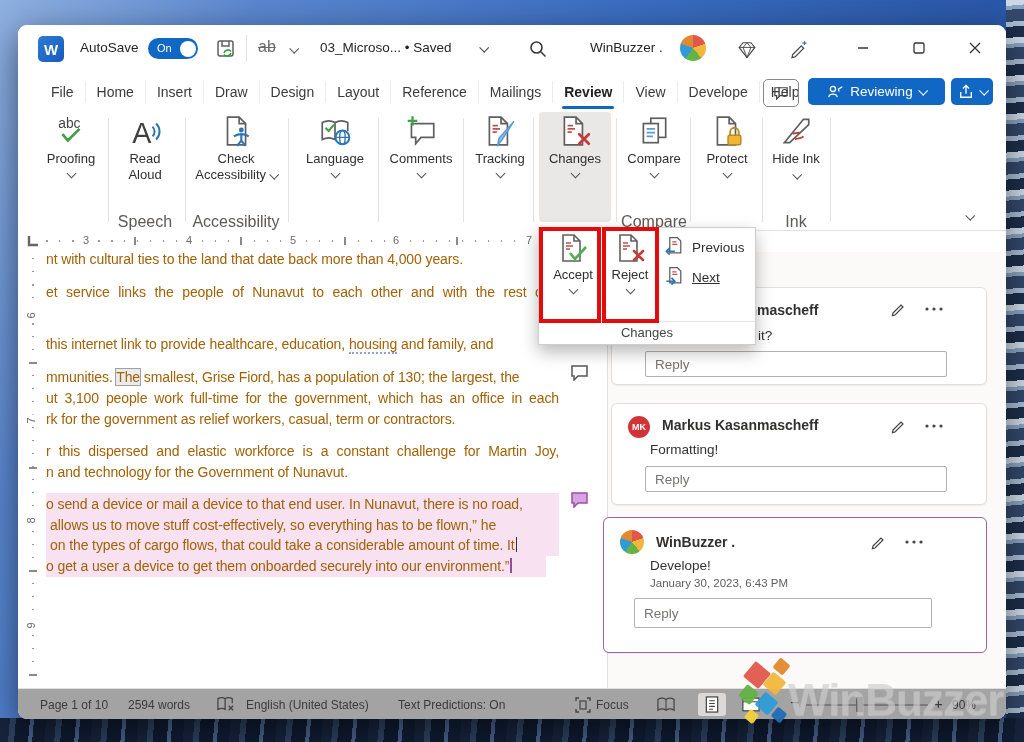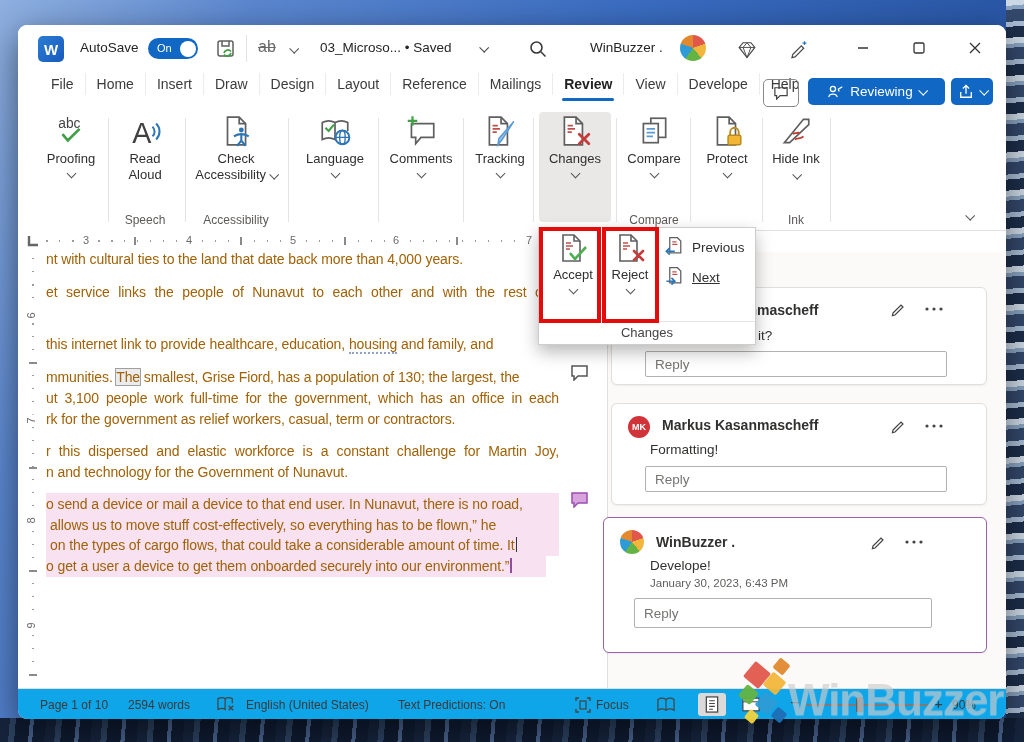--- a/index.html
+++ b/index.html
@@ -16,36 +16,36 @@
   #win{position:absolute;left:18px;top:25px;width:988px;height:694px;background:#fff;
     border-radius:9px;box-shadow:0 10px 34px rgba(0,0,0,.5);overflow:hidden;}
   
   .tb-text{font-size:13.5px;color:#252525;}
   .toggle{position:absolute;width:50px;height:21px;border-radius:11px;background:#1168c4;color:#fff;
     font-size:11px;line-height:21px;padding-left:9px;box-sizing:border-box;}
   .toggle .knob{position:absolute;right:2.5px;top:2.5px;width:16px;height:16px;border-radius:50%;background:#fff;}
   .winbtn{position:absolute;top:0;width:46px;height:46px;display:flex;align-items:center;justify-content:center;color:#333;}
   
   #tabrow{position:absolute;left:0;top:48px;width:100%;height:37px;background:#fff;}
-  .tabs{position:absolute;left:22px;top:0;display:flex;height:37px;}
+  .tabs{position:absolute;left:22px;top:0;display:flex;height:37px;align-items:center;}
   .tab{position:relative;padding:0 11px;font-size:14px;color:#3b3b3b;height:22px;line-height:22px;border-right:1px solid #ececec;}
   .tab:last-child{border-right:none;}
   .tab.active{font-weight:700;color:#222;}
   .tab.active::after{content:"";position:absolute;left:9px;right:9px;bottom:-6px;height:3px;border-radius:2px;background:#1168c4;}
   .bluebtn{position:absolute;top:5px;height:27px;background:#1168c4;border-radius:5px;color:#fff;
     display:flex;align-items:center;justify-content:center;gap:6px;font-size:13.5px;}
   .chev{display:inline-block;width:6px;height:6px;border-right:1.6px solid currentColor;border-bottom:1.6px solid currentColor;
     transform:rotate(45deg) translateY(-1px);}
   
   #ribbon{position:absolute;left:0;top:85px;width:100%;height:120px;background:#fff;border-bottom:1px solid #e3e1df;}
   .rbtn{position:absolute;top:4px;display:flex;flex-direction:column;align-items:center;font-size:13px;color:#2f2f2f;}
   .rlabel{text-align:center;line-height:15.5px;margin-top:3px;}
   .rchev{margin-top:3px;width:6px;height:6px;border-right:1.4px solid #555;border-bottom:1.4px solid #555;transform:rotate(45deg);}
   .rdiv{position:absolute;top:8px;width:1px;height:104px;background:#e5e3e1;}
-  .glabel{position:absolute;top:103px;font-size:12px;color:#5c5a58;text-align:center;}
+  .glabel{position:absolute;top:103px;font-size:16px;color:#5c5a58;text-align:center;}
   
   #changes-menu{position:absolute;left:520px;top:202px;width:216px;height:116px;background:#fff;
     border:1px solid #cfcdcb;box-shadow:0 7px 16px rgba(0,0,0,.28);z-index:30;}
   .menu-big{position:absolute;top:4px;display:flex;flex-direction:column;align-items:center;font-size:13px;color:#2f2f2f;}
   .menu-row{position:absolute;display:flex;align-items:center;gap:7px;font-size:13.5px;color:#2f2f2f;}
   .redbox{position:absolute;border:4px solid #e60b0b;z-index:40;}
   
   .hdots{position:absolute;height:2px;background:repeating-linear-gradient(90deg,#9a9a9a 0 1.5px,transparent 1.5px 13px);}
   .vdots{position:absolute;width:2px;background:repeating-linear-gradient(180deg,#9a9a9a 0 1.5px,transparent 1.5px 13px);}
   .rnum{position:absolute;font-size:11px;color:#6a6a6a;background:#fff;padding:0 3px;line-height:13px;}
@@ -63,21 +63,21 @@
   .card{position:absolute;background:#fff;border:1px solid #e1dfdd;border-radius:6px;box-shadow:0 1px 2px rgba(0,0,0,.06);}
   .cname{position:absolute;font-size:14px;font-weight:700;color:#323130;}
   .ctext{position:absolute;font-size:13.5px;color:#323130;}
   .cdate{position:absolute;font-size:11.5px;color:#605e5c;}
   .reply{position:absolute;height:26px;border:1px solid #b3b0ad;border-radius:2px;background:#fff;
     font-size:13.5px;color:#767472;padding:0 9px;box-sizing:border-box;font-family:"Liberation Sans",sans-serif;}
   .reply::placeholder{color:#767472;}
   .avatar{position:absolute;border-radius:50%;display:flex;align-items:center;justify-content:center;color:#fff;font-weight:700;}
   .buzz{background:conic-gradient(#e2574c 0 70deg,#f2b63c 70deg 140deg,#63b345 140deg 215deg,#2e9bd6 215deg 290deg,#e2882e 290deg 360deg);}
   
-  #statusbar{position:absolute;left:0;top:663px;width:100%;height:31px;background:#0ea5e9;border-top:1px solid #e1dfdd;}
+  #statusbar{position:absolute;left:0;top:663px;width:100%;height:31px;background:#a3a3a3;border-top:1px solid #e1dfdd;}
   .sitem{position:absolute;top:9px;font-size:12px;color:#3b3b3b;}
   
   #wm{position:absolute;left:730px;top:655px;z-index:60;pointer-events:none;}
   .cube{position:absolute;transform:rotate(40deg);border-radius:2px;opacity:.95;}
   #wm-text{position:absolute;left:58px;top:20px;font-size:44px;font-weight:800;letter-spacing:-1px;
     color:rgba(195,195,195,.55);text-shadow:0 1px 1px rgba(255,255,255,.25);}
 </style>
 </head>
 <body>
 

